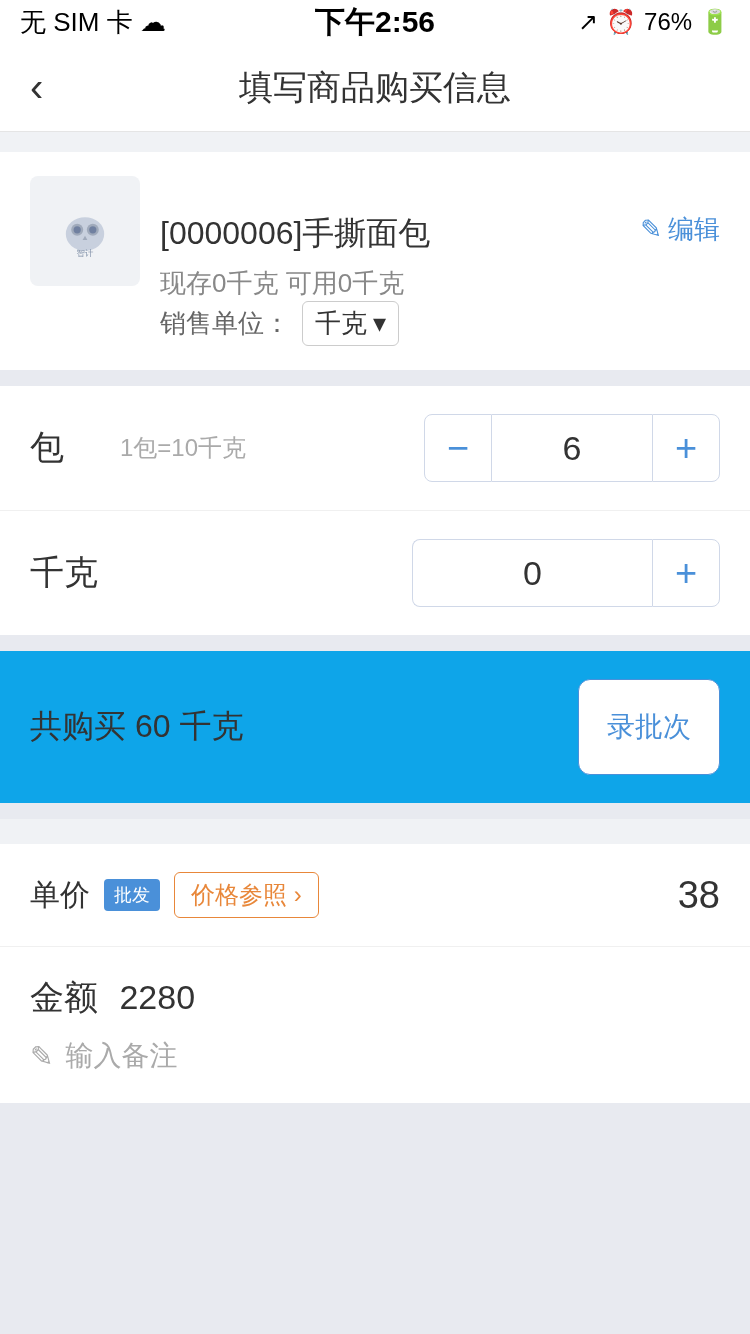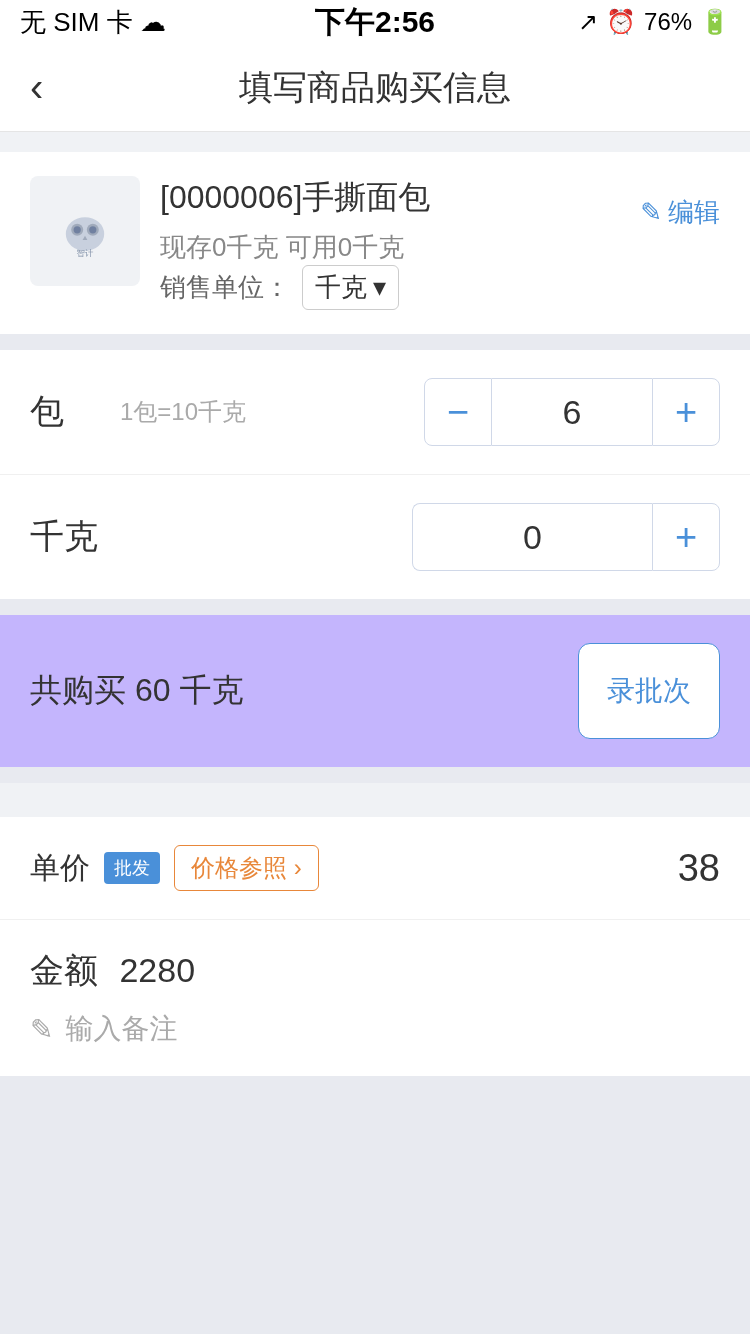--- a/index.html
+++ b/index.html
@@ -201,21 +201,21 @@
       border-right: none;
       border-radius: 8px 0 0 8px;
       text-align: center;
       font-size: 34px;
       color: #333;
       background: #fff;
     }
 
     
     .summary-row {
-      background: #c4b5fd;
+      background: #0ea5e9;
       display: flex;
       align-items: center;
       padding: 28px 30px;
       justify-content: space-between;
     }
     .summary-text {
       font-size: 32px;
       color: #333;
     }
     .record-batch-btn {
@@ -224,21 +224,21 @@
       padding: 28px 28px;
       font-size: 28px;
       color: #4a90d9;
       background: #fff;
       cursor: pointer;
     }
 
     
     .price-section {
       background: #fff;
-      margin-top: 34px;
+      margin-top: 25px;
       padding: 28px 30px;
       display: flex;
       align-items: center;
       border-bottom: 1px solid #f0f0f0;
     }
     .price-label {
       font-size: 30px;
       color: #333;
       margin-right: 14px;
     }
@@ -326,21 +326,21 @@
       <ellipse cx="50" cy="55" rx="32" ry="28" fill="#c8d0de"></ellipse>
       <circle cx="37" cy="48" r="10" fill="#a0aabb"></circle>
       <circle cx="63" cy="48" r="10" fill="#a0aabb"></circle>
       <circle cx="37" cy="48" r="6" fill="#7080a0"></circle>
       <circle cx="63" cy="48" r="6" fill="#7080a0"></circle>
       <polygon points="50,58 46,65 54,65" fill="#a0aabb"></polygon>
       <text x="50" y="92" text-anchor="middle" font-size="14" fill="#8090a8">智计</text>
     </svg>
   </div>
   <div class="product-info">
-    <div style="display:flex; justify-content:space-between; align-items:flex-end;">
+    <div style="display:flex; justify-content:space-between; align-items:flex-start;margin-top:36px;">
       <span class="product-name">[0000006]手撕面包</span>
       <span class="edit-link">
         <span>✎</span>
         <span>编辑</span>
       </span>
     </div>
     <div class="product-stock">现存0千克  可用0千克</div>
     <div class="product-unit-row">
       <span>销售单位：</span>
       <div class="unit-select">

